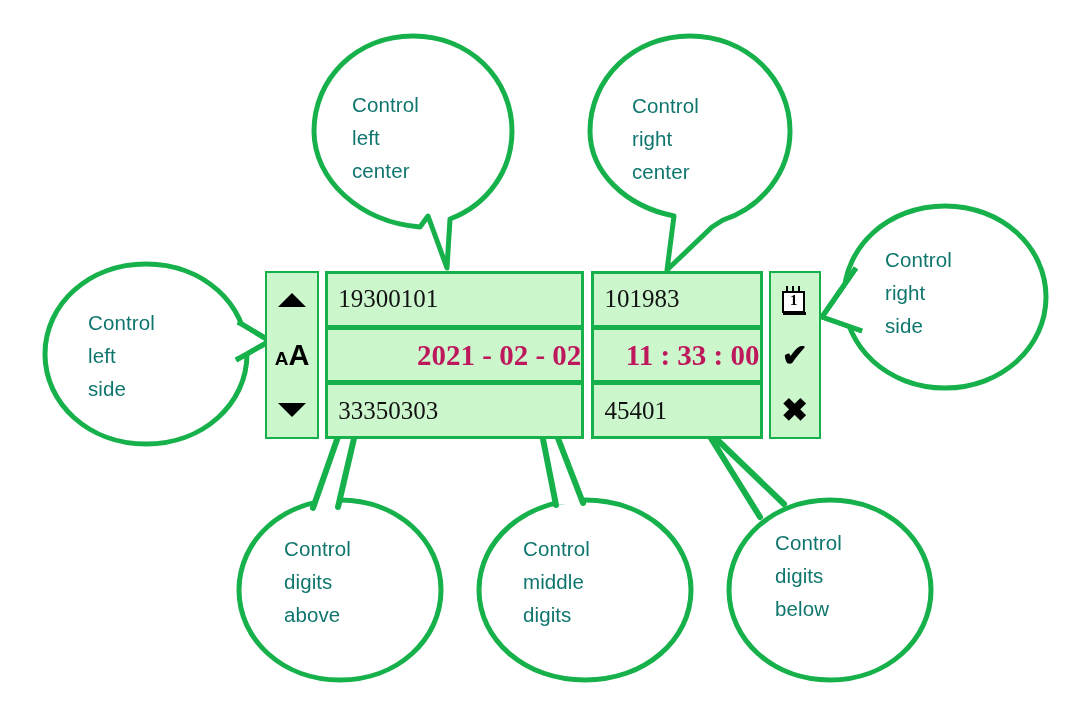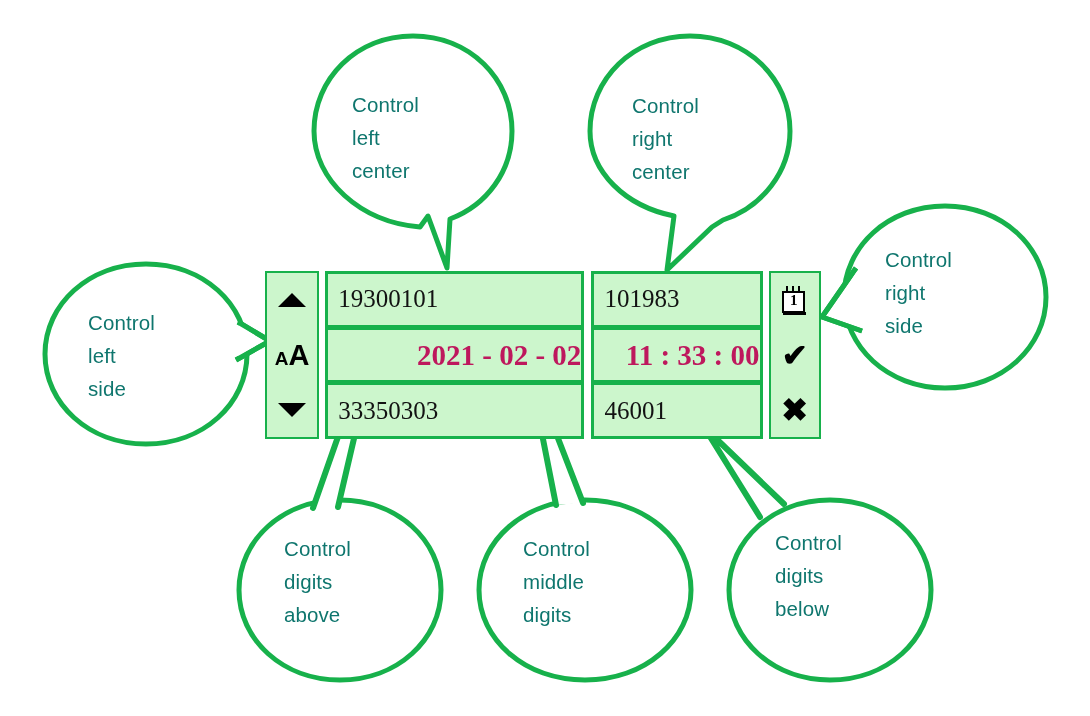--- a/index.html
+++ b/index.html
@@ -339,21 +339,21 @@
       <div class="grid-row edge">
         <span>10</span>
         <span>19</span>
         <span>83</span>
       </div>
       <div class="grid-row middle">
         <span>11 : 33 : 00</span>
       </div>
       <div class="grid-row edge">
         <span>4</span>
-        <span>60</span>
+        <span>54</span>
         <span>01</span>
       </div>
     </div>
 
     <div class="panel-side right">
       <div class="side-cell">
         <span class="cal-icon">
           <span class="ring r1"></span>
           <span class="ring r2"></span>
           <span class="ring r3"></span>

